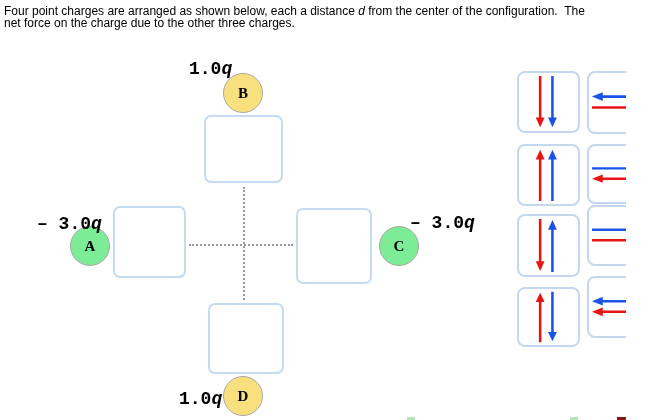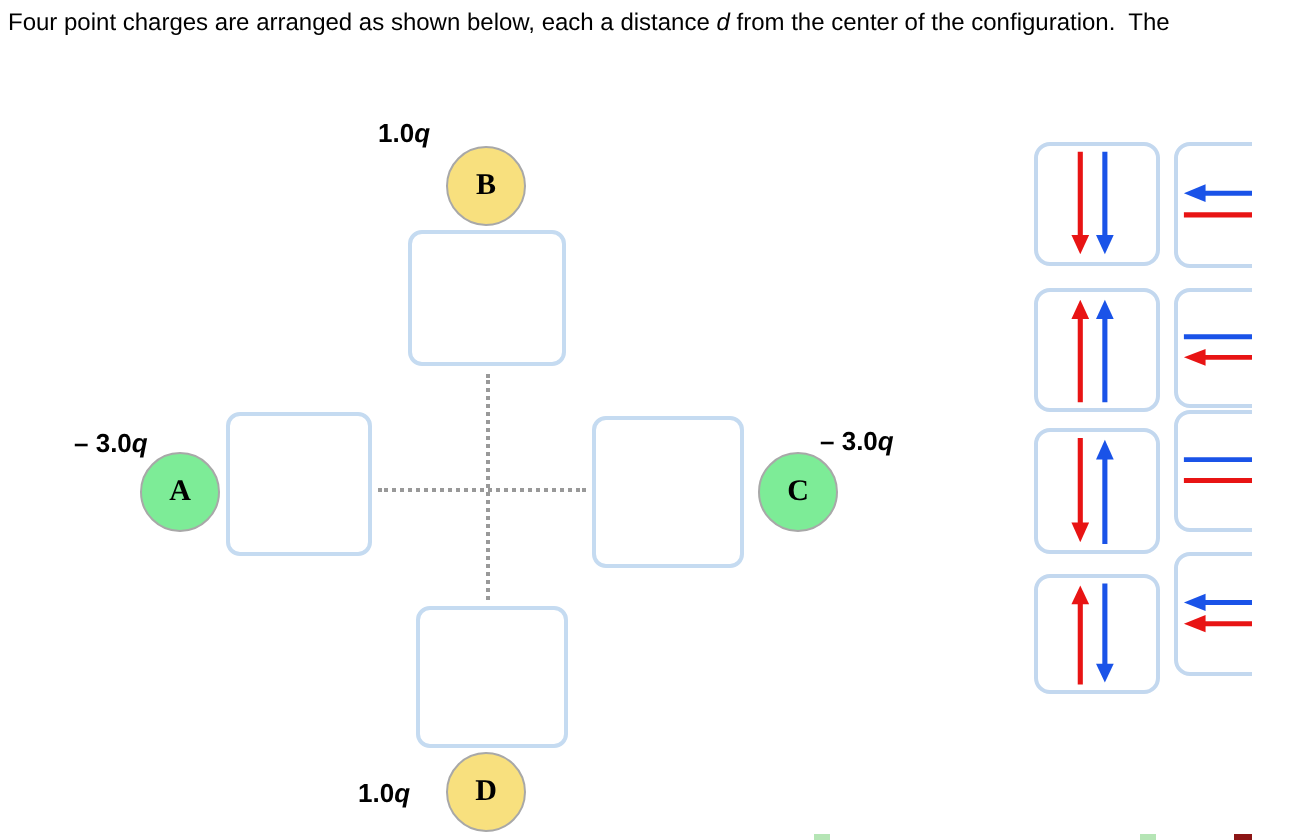--- a/index.html
+++ b/index.html
@@ -27,21 +27,21 @@
   .charge{position:absolute;width:40px;height:40px;border-radius:50%;border:1.5px solid var(--circle-border);
           box-sizing:border-box;display:flex;align-items:center;justify-content:center;
           font-family:"Liberation Serif",serif;font-weight:bold;font-size:15px;}
   .charge.pos{background:var(--positive-fill);}
   .charge.neg{background:var(--negative-fill);}
   .charge-a{left:70px;top:226px;}
   .charge-b{left:223px;top:73px;}
   .charge-c{left:379px;top:226px;}
   .charge-d{left:223px;top:376px;}
 
-  .clabel{position:absolute;font-family:Liberation Sans, sans-serif;font-weight:bold;font-size:13px;white-space:pre;}
+  .clabel{position:absolute;font-family:Liberation Mono, monospace;font-weight:bold;font-size:18px;white-space:pre;}
   .clabel .qi{font-style:italic;}
   .clabel-a{left:37px;top:214px;}
   .clabel-b{left:189px;top:59px;}
   .clabel-c{left:410px;top:213px;}
   .clabel-d{left:179px;top:389px;}
 
   
   .tile{position:absolute;width:63px;background:#fff;border:2px solid var(--tile-border);
         border-radius:8px;box-sizing:border-box;overflow:hidden;}
   .tile svg{display:block;width:100%;height:100%;}
@@ -60,20 +60,21 @@
   .cut-g2{left:570px;top:417px;width:8px;background:var(--cut-green);}
   .cut-r1{left:617px;top:417px;width:17px;background:var(--cut-maroon);}
 </style>
 </head>
 <body>
 
 <div class="screen">
 
   <div class="problem">
       <div class="pline"><span>Four point charges are arranged as shown below, each a distance </span><span class="i">d</span><span> from the center of the configuration.  The</span></div>
+      <div class="pline"><span>net force on the charge due to the other three charges.</span></div>
     </div>
 
   <div>
     <div class="dropbox box-b"></div>
     <div class="dropbox box-a"></div>
     <div class="dropbox box-c"></div>
     <div class="dropbox box-d"></div>
 
     <div class="dot-h"></div>
     <div class="dot-v"></div>

